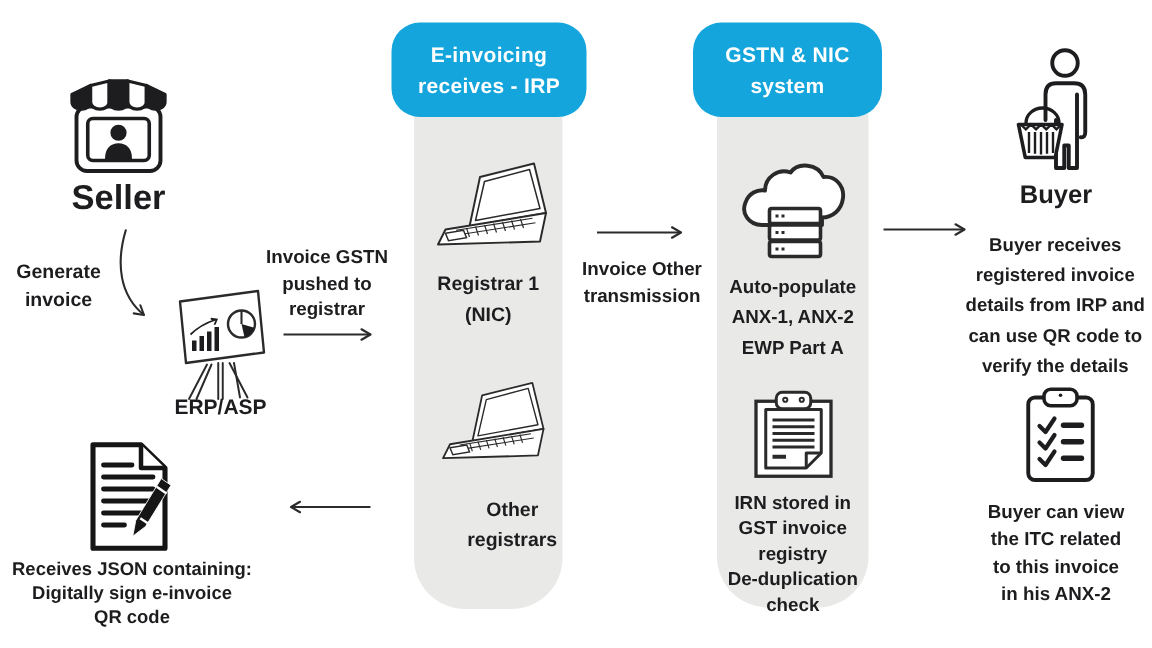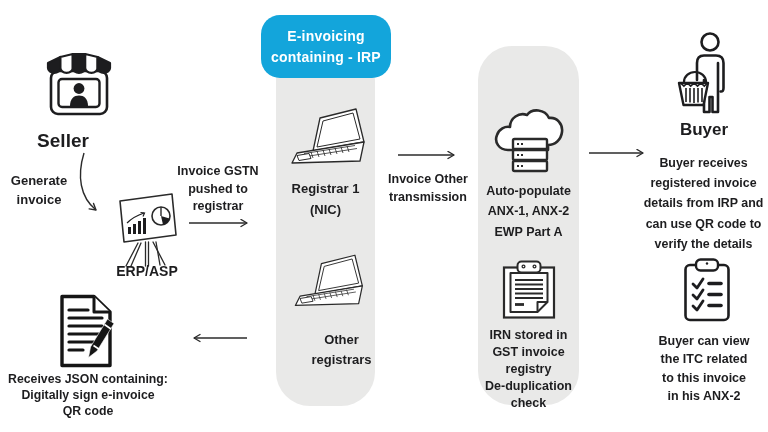--- a/index.html
+++ b/index.html
@@ -19,21 +19,23 @@
 </style>
 </head>
 <body>
 
 <div class="stage">
 
   <div class="col" style="left:276px;top:46px;width:99px;height:360px;"></div>
   <div class="col" style="left:478px;top:46px;width:101px;height:359px;"></div>
 
   <div class="col-header" style="left:261px;top:15px;width:130px;height:63px;">E-invoicing
-containing - IRP</div>
+receives - IRP</div>
+  <div class="col-header" style="left:462px;top:15px;width:126px;height:63px;">GSTN &amp; NIC
+system</div>
 
   <svg class="arrow-layer" width="768" height="432" viewBox="0 0 768 432">
     <defs>
       <marker id="ah" markerWidth="10" markerHeight="10" refX="7.5" refY="4.5" orient="auto" markerUnits="userSpaceOnUse">
         <path d="M1.5 1 L7.5 4.5 L1.5 8" fill="none" stroke="#2b2b2b" stroke-width="1.4" stroke-linecap="round" stroke-linejoin="round"></path>
       </marker>
     </defs>
     <path d="M 84 153 C 77 176 80 197 96 210" fill="none" stroke="#2b2b2b" stroke-width="1.4" marker-end="url(#ah)"></path>
     <path d="M 189 223 H 247" fill="none" stroke="#2b2b2b" stroke-width="1.4" marker-end="url(#ah)"></path>
     <path d="M 398 155 H 454" fill="none" stroke="#2b2b2b" stroke-width="1.4" marker-end="url(#ah)"></path>
@@ -47,21 +49,21 @@
     <circle cx="35" cy="43.5" r="5.4" fill="#1d1d1f"></circle>
     <path d="M26 61 C26 53.5 30 50.5 35 50.5 C40 50.5 44 53.5 44 61 Z" fill="#1d1d1f"></path>
     <g stroke="#1d1d1f" stroke-width="2.2" stroke-linejoin="round">
       <path d="M4 18 L16.4 12 L16.4 23 A6.2 4.8 0 0 1 4 23 Z" fill="#1d1d1f"></path>
       <path d="M16.4 12 L28.8 9 L28.8 23 A6.2 4.8 0 0 1 16.4 23 Z" fill="#fff"></path>
       <path d="M28.8 9 L41.2 9 L41.2 23 A6.2 4.8 0 0 1 28.8 23 Z" fill="#1d1d1f"></path>
       <path d="M41.2 9 L53.6 12 L53.6 23 A6.2 4.8 0 0 1 41.2 23 Z" fill="#fff"></path>
       <path d="M53.6 12 L66 18 L66 23 A6.2 4.8 0 0 1 53.6 23 Z" fill="#1d1d1f"></path>
     </g>
   </svg>
-  <div class="title" style="left:4px;top:118px;width:118px;font-size:19px;margin-top:12px;">Seller</div>
+  <div class="title" style="left:20px;top:118px;width:118px;font-size:23px;">Seller</div>
   <div class="note" style="left:0px;top:162px;width:78px;font-size:13px;line-height:1.45;margin-top:10px;">Generate
 invoice</div>
 
   <svg class="abs" style="left:114px;top:190px;" width="66" height="78" viewBox="0 0 66 78">
     <g stroke="#2a2a2a" stroke-width="1.3" stroke-linecap="round">
       <path d="M24 53 L12 76" fill="none"></path>
         <path d="M27 53 L17 76" fill="none"></path>
       <path d="M39 52 L51 75" fill="none"></path>
         <path d="M42 52 L46 75" fill="none"></path>
       <path d="M31.5 52 L31.5 76" fill="none"></path>

